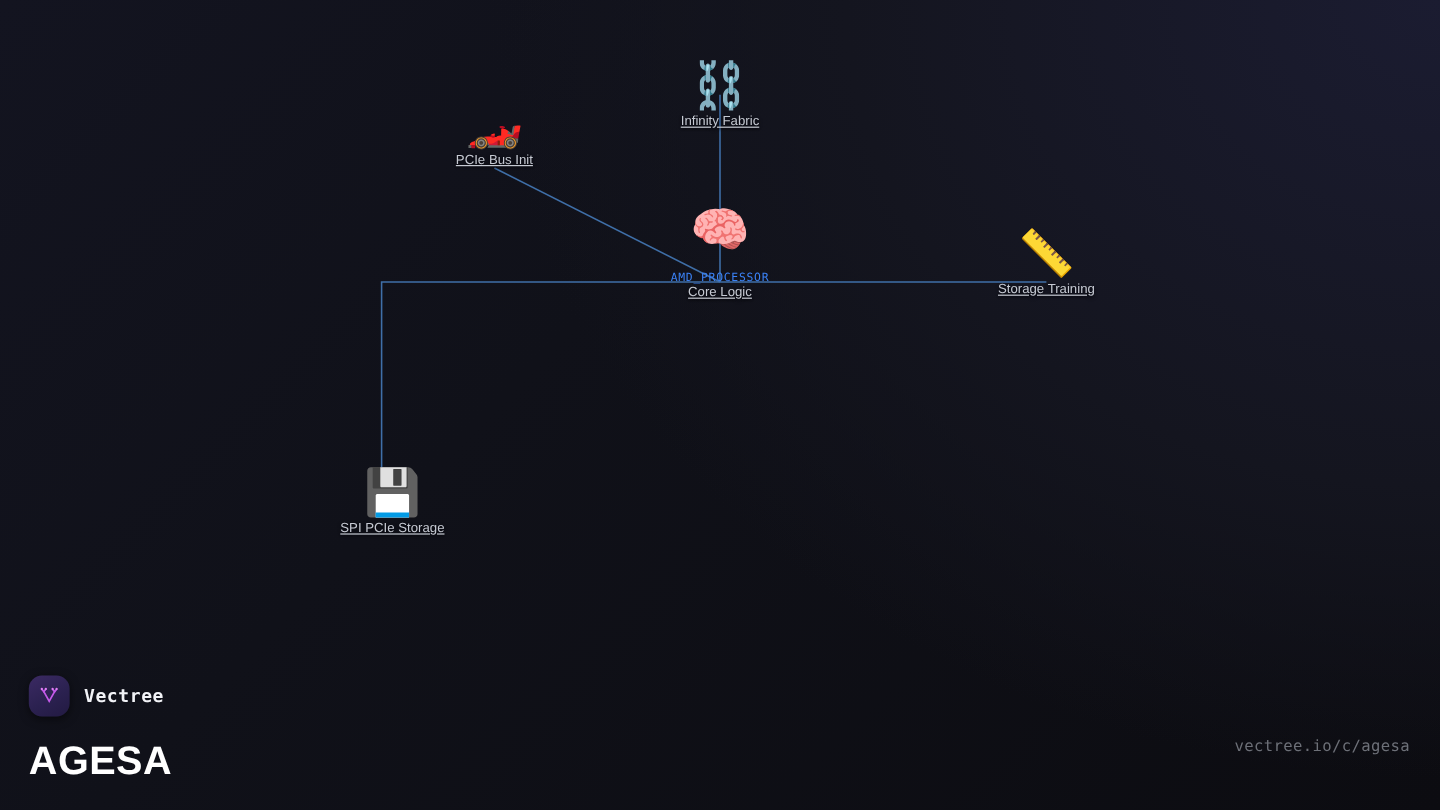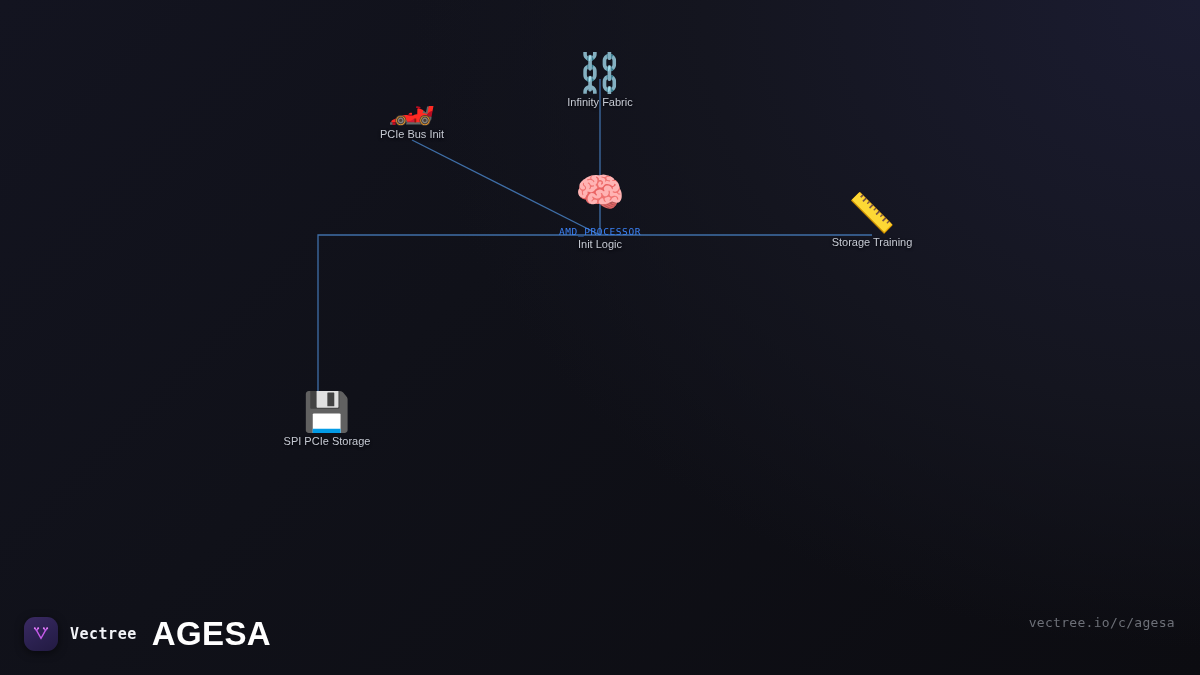--- a/index.html
+++ b/index.html
@@ -50,31 +50,32 @@
     margin-top:12px;
     white-space:nowrap;
   }
   .node-label {
     font-family:"Liberation Sans", sans-serif;
     font-size:11px;
     color:#c6cad3;
     margin-top:1px;
     white-space:nowrap;
     text-shadow:0 1px 3px #05050a;
+    text-decoration:underline;
   }
   .node.root .node-icon { font-size:40px; }
 
   
   #brand {
     position:absolute;
     left:24px;
     bottom:24px;
     display:flex;
-    flex-direction:row;
-    gap:15px;
+    flex-direction:column;
+    gap:20px;
   }
   #brand-row {
     display:flex;
     align-items:center;
     gap:12px;
   }
   #brand-logo {
     width:34px; height:34px;
     border-radius:11px;
     background:linear-gradient(150deg,#3b2a63 0%,#2b2150 55%,#221a42 100%);
@@ -115,21 +116,21 @@
       <path d="M600,79 L600,235" fill="none" stroke="#3f6fa8" stroke-width="1.3"></path>
       <path d="M412,140 L600,235" fill="none" stroke="#3f6fa8" stroke-width="1.3"></path>
       <path d="M872,235 L600,235" fill="none" stroke="#3f6fa8" stroke-width="1.3"></path>
       <path d="M600,235 L318,235 L318,393" fill="none" stroke="#3f6fa8" stroke-width="1.3"></path>
     </svg>
 
   <div id="nodes-layer">
       <div class="node root" style="left: 600px; top: 210px;">
         <div class="node-icon">🧠</div>
         <div class="node-tag">AMD_PROCESSOR</div>
-        <div class="node-label">Init Logic</div>
+        <div class="node-label">Core Logic</div>
       </div>
       <div class="node" style="left: 600px; top: 79px;">
         <div class="node-icon">⛓️</div>
         <div class="node-label">Infinity Fabric</div>
       </div>
       <div class="node" style="left: 412px; top: 111px;">
         <div class="node-icon">🏎️</div>
         <div class="node-label">PCIe Bus Init</div>
       </div>
       <div class="node" style="left: 872px; top: 219px;">

